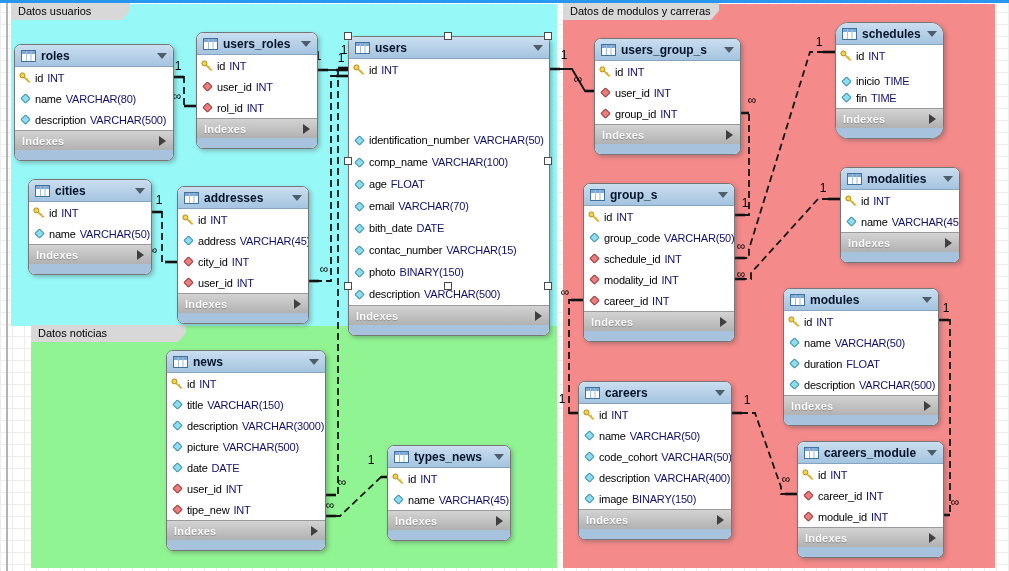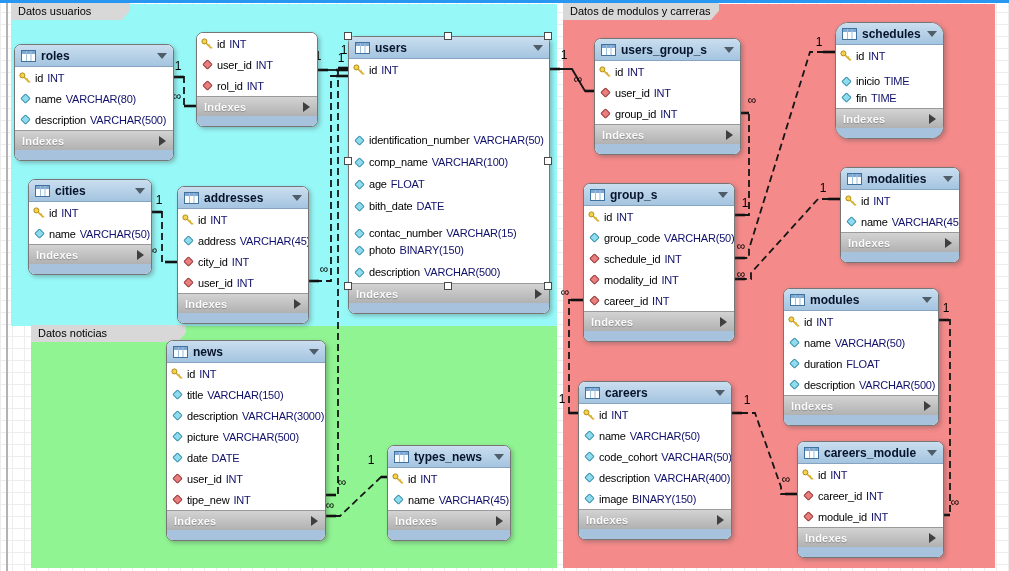--- a/index.html
+++ b/index.html
@@ -190,20 +190,31 @@
         </div>
         <div class="tfoot">
           <span class="flabel">Indexes</span>
           <div class="farrow"></div>
         </div>
         <div class="tstrip"></div>
       </div>
     </div>
     <div class="table" style="left: 196px; top: 32px; width: 120px;">
       <div class="tbox" style="width: 120px;">
+        <div class="thead">
+          <span class="ticon">
+            <svg width="15" height="12" viewBox="0 0 15 12">
+              <rect x="0.5" y="0.5" width="14" height="11" fill="#fdfeff" stroke="#3f729f"></rect>
+              <rect x="1" y="1" width="13" height="3" fill="#7fa9d3"></rect>
+              <path d="M5.5 1 V11 M10 1 V11" stroke="#9fbfda" fill="none"></path>
+            </svg>
+          </span>
+          <span class="ttitle">users_roles</span>
+          <div class="tarrow"></div>
+        </div>
         <div class="trow" style="height: 21px;">
           <span class="cicon">
             <svg width="12" height="12" viewBox="0 0 12 12">
               <circle cx="3.4" cy="3.4" r="2.5" fill="#f5d24a" stroke="#ad8a1d"></circle>
               <path d="M5.1 5.1 L10.2 10.2 M10.2 10.2 L11 9.4 M7.7 7.7 L8.8 6.6" stroke="#d9ae2b" stroke-width="1.7" fill="none"></path>
             </svg>
           </span>
           <span class="cname">id</span>
           <span class="ctype">INT</span>
         </div>
@@ -281,24 +292,33 @@
           </span>
           <span class="cname">age</span>
           <span class="ctype">FLOAT</span>
         </div>
         <div class="trow" style="height: 22px;">
           <span class="cicon">
             <svg width="11" height="11" viewBox="0 0 11 11">
               <rect x="2.2" y="2.2" width="6.6" height="6.6" rx="1" transform="rotate(45 5.5 5.5)" fill="#8fdcef" stroke="#3e93ae"></rect>
             </svg>
           </span>
+          <span class="cname">email</span>
+          <span class="ctype">VARCHAR(70)</span>
+        </div>
+        <div class="trow" style="height: 22px;">
+          <span class="cicon">
+            <svg width="11" height="11" viewBox="0 0 11 11">
+              <rect x="2.2" y="2.2" width="6.6" height="6.6" rx="1" transform="rotate(45 5.5 5.5)" fill="#8fdcef" stroke="#3e93ae"></rect>
+            </svg>
+          </span>
           <span class="cname">bith_date</span>
           <span class="ctype">DATE</span>
         </div>
-        <div class="trow" style="height: 22px; align-items: flex-end;">
+        <div class="trow" style="height: 22px;">
           <span class="cicon">
             <svg width="11" height="11" viewBox="0 0 11 11">
               <rect x="2.2" y="2.2" width="6.6" height="6.6" rx="1" transform="rotate(45 5.5 5.5)" fill="#8fdcef" stroke="#3e93ae"></rect>
             </svg>
           </span>
           <span class="cname">contac_number</span>
           <span class="ctype">VARCHAR(15)</span>
         </div>
         <div class="trow" style="height: 22px;">
           <span class="cicon">
@@ -422,21 +442,21 @@
           <span class="cname">user_id</span>
           <span class="ctype">INT</span>
         </div>
         <div class="tfoot">
           <span class="flabel">Indexes</span>
           <div class="farrow"></div>
         </div>
         <div class="tstrip"></div>
       </div>
     </div>
-    <div class="table" style="left: 166px; top: 340px; width: 158px;">
+    <div class="table" style="left: 166px; top: 350px; width: 158px;">
       <div class="tbox" style="width: 158px;">
         <div class="thead">
           <span class="ticon">
             <svg width="15" height="12" viewBox="0 0 15 12">
               <rect x="0.5" y="0.5" width="14" height="11" fill="#fdfeff" stroke="#3f729f"></rect>
               <rect x="1" y="1" width="13" height="3" fill="#7fa9d3"></rect>
               <path d="M5.5 1 V11 M10 1 V11" stroke="#9fbfda" fill="none"></path>
             </svg>
           </span>
           <span class="ttitle">news</span>

